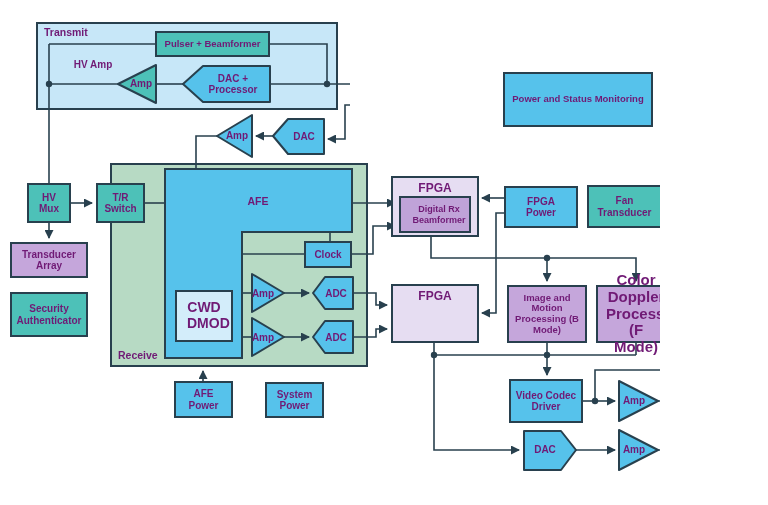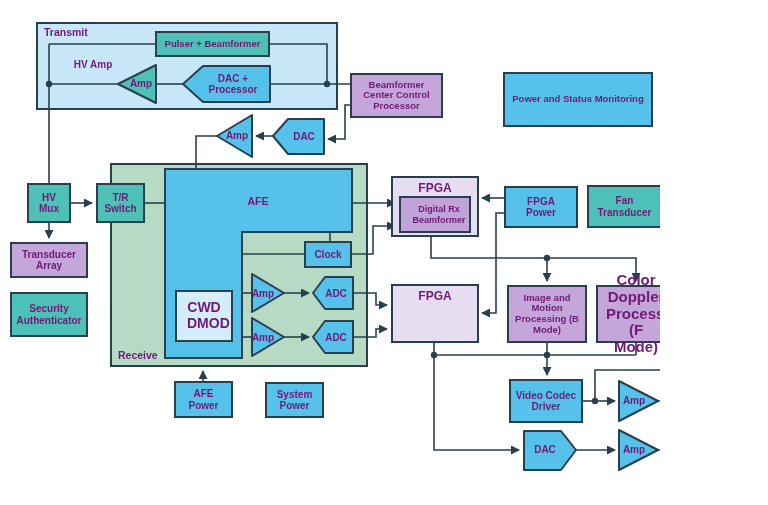--- a/index.html
+++ b/index.html
@@ -115,23 +115,20 @@
     </g>
   </svg>
 
   <div class="box teal" style="left:155px;top:31px;width:115px;height:26px">
     <span style="font-size:9.5px;white-space:nowrap">Pulser + Beamformer</span>
   </div>
   <span class="lbl" style="left:70px;top:59px;width:46px;font-size:10px">HV Amp</span>
   <span class="shape-lbl" style="left:126px;top:78px;width:30px">Amp</span>
   <span class="shape-lbl" style="left:201px;top:73px;width:64px">DAC + Processor</span>
 
-  <div class="box purple" style="left:350px;top:73px;width:93px;height:45px">
-    <span style="width:80px;font-size:9.5px">Beamformer Center Control Processor</span>
-  </div>
   <div class="box blue" style="left:503px;top:72px;width:150px;height:55px">
     <span style="font-size:9.5px;white-space:nowrap">Power and Status Monitoring</span>
   </div>
 
   <span class="shape-lbl" style="left:286px;top:131px;width:36px">DAC</span>
   <span class="shape-lbl" style="left:223px;top:130px;width:28px">Amp</span>
 
   <div class="box teal" style="left:27px;top:183px;width:44px;height:40px">
     <span style="width:26px">HV Mux</span>
   </div>

